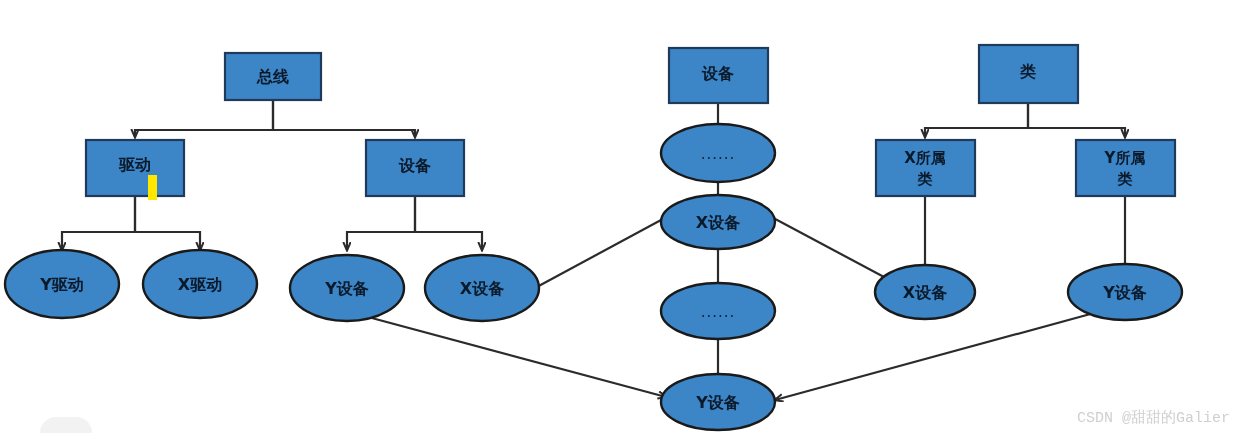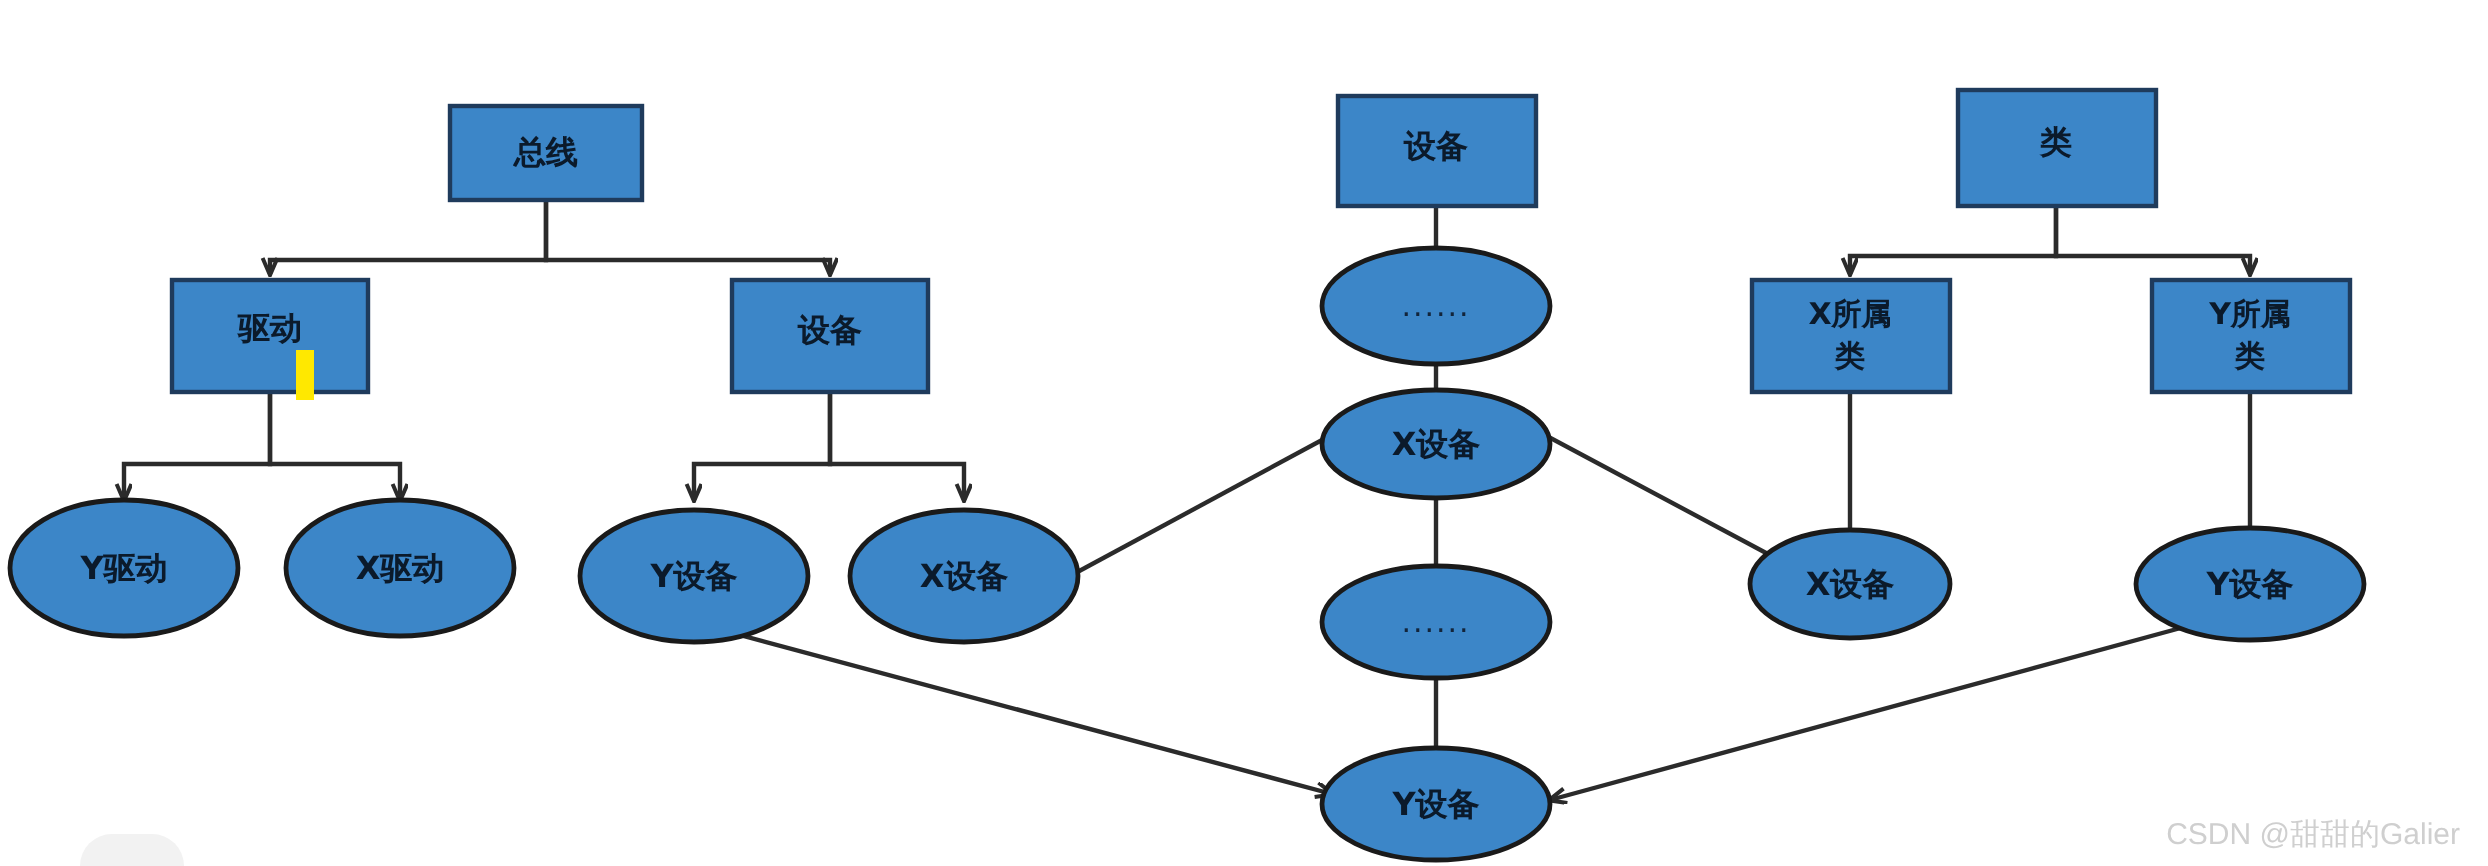--- a/index.html
+++ b/index.html
@@ -67,21 +67,21 @@
   }
   .cursor-mark {
     fill: #ffe800;
   }
   .watermark {
     position: absolute;
     right: 14px;
     bottom: 6px;
     color: #cfcfcf;
     font-size: 15px;
-    font-family: Liberation Sans, sans-serif;
+    font-family: Liberation Mono, monospace;
     white-space: nowrap;
     user-select: none;
   }
   .corner-smudge {
     position: absolute;
     left: 40px;
     bottom: 0px;
     width: 52px;
     height: 16px;
     border-radius: 26px 26px 0 0;

